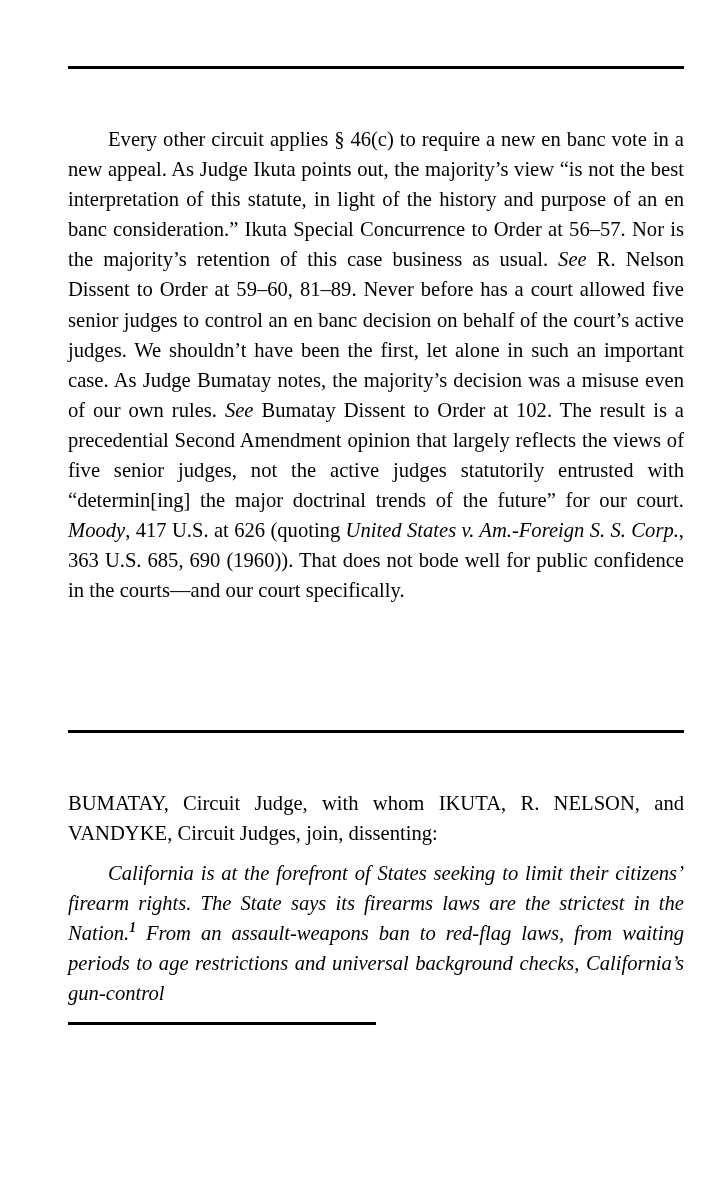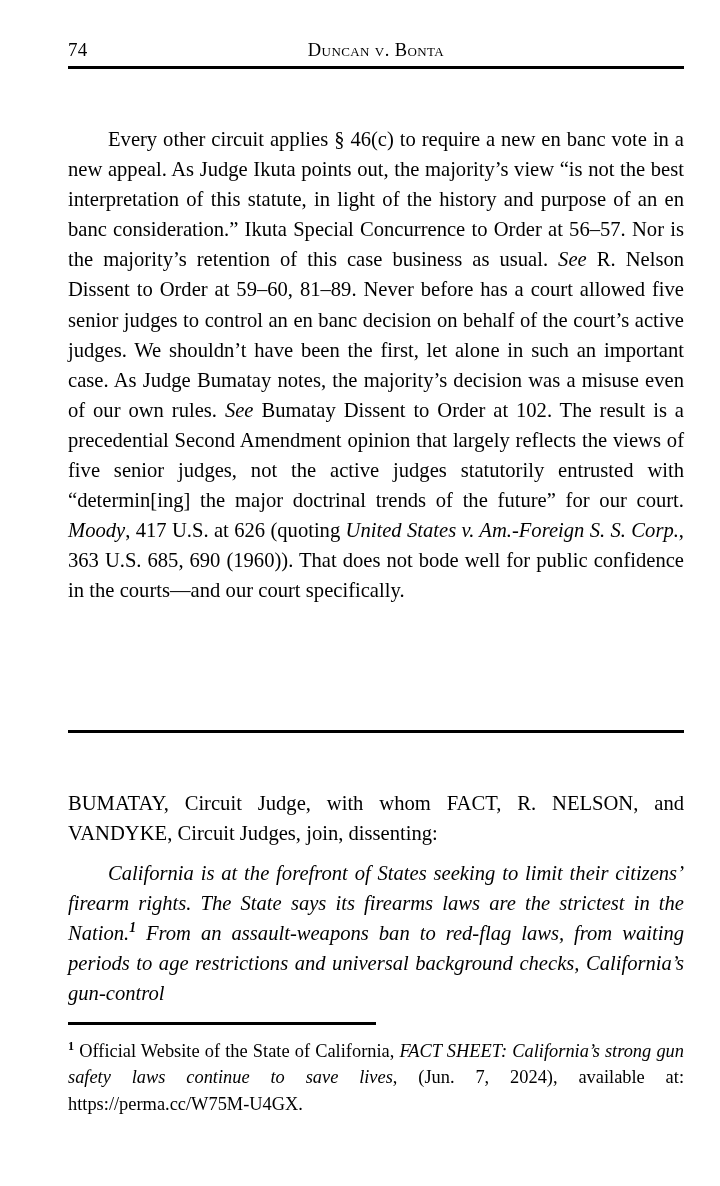--- a/index.html
+++ b/index.html
@@ -137,38 +137,31 @@
     vertical-align: super;
     line-height: 0;
     font-weight: 600;
   }
 </style>
 </head>
 <body>
 
 <div class="page">
 
-  <div class="runhead">
-    <span class="runhead-page">74</span>
-    <span class="runhead-title">Duncan v. Bonta</span>
-  </div>
   <div class="rule-head"></div>
 
   <div class="textcol block-1">
     <p class="body"><span>Every other circuit applies § 46(c) to require a new en banc vote in a new appeal.  As Judge Ikuta points out, the majority’s view “is not the best interpretation of this statute, in light of the history and purpose of an en banc consideration.”  Ikuta Special Concurrence to Order at 56–57.  Nor is the majority’s retention of this case business as usual.  </span><i>See</i><span> R. Nelson Dissent to Order at 59–60, 81–89.  Never before has a court allowed five senior judges to control an en banc decision on behalf of the court’s active judges.  We shouldn’t have been the first, let alone in such an important case.  As Judge Bumatay notes, the majority’s decision was a misuse even of our own rules.  </span><i>See</i><span> Bumatay Dissent to Order at 102.  The result is a precedential Second Amendment opinion that largely reflects the views of five senior judges, not the active judges statutorily entrusted with “determin[ing] the major doctrinal trends of the future” for our court.  </span><i>Moody</i><span>, 417 U.S. at 626 (quoting </span><i>United States v. Am.-Foreign S. S. Corp.</i><span>, 363 U.S. 685, 690 (1960)).  That does not bode well for public confidence in the courts—and our court specifically.</span></p>
   </div>
 
   <div class="rule-divider"></div>
 
   <div class="textcol block-2">
-    <p class="heading">BUMATAY, Circuit Judge, with whom FACT, R. NELSON, and VANDYKE, Circuit Judges, join, dissenting:</p>
+    <p class="heading">BUMATAY, Circuit Judge, with whom IKUTA, R. NELSON, and VANDYKE, Circuit Judges, join, dissenting:</p>
   </div>
 
   <div class="textcol block-3">
     <p class="body"><span>California is at the forefront of States seeking to limit their citizens’ firearm rights.  The State says its firearms laws are the strictest in the Nation.</span><sup class="fn">1</sup><span>  From an assault-weapons ban to red-flag laws, from waiting periods to age restrictions and universal background checks, California’s gun-control</span></p>
   </div>
 
   <div class="rule-footnote"></div>
-  <div class="footnote">
-    <p class="fn-text"><sup>1</sup><span> Official Website of the State of California, </span><i>FACT SHEET: California’s strong gun safety laws continue to save lives</i><span>, (Jun. 7, 2024), available at: https://perma.cc/W75M-U4GX.</span></p>
-  </div>
 
 </div>
 
 </body></html>

